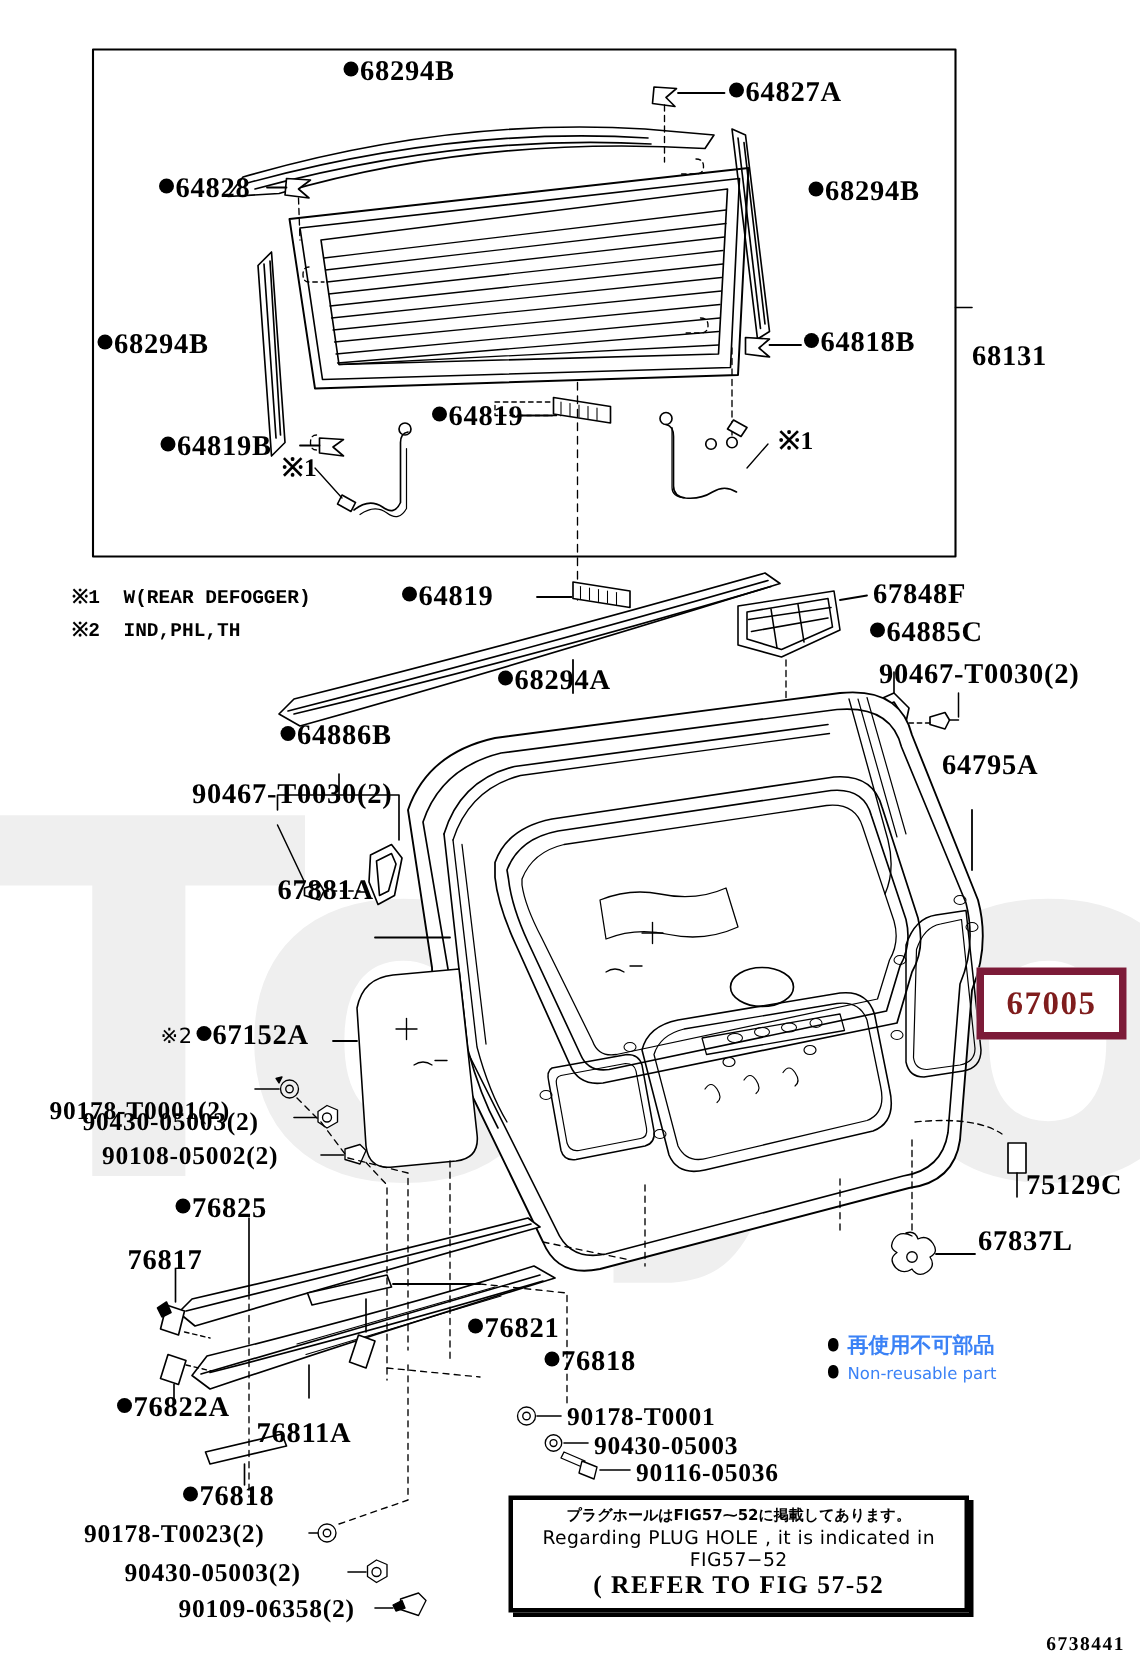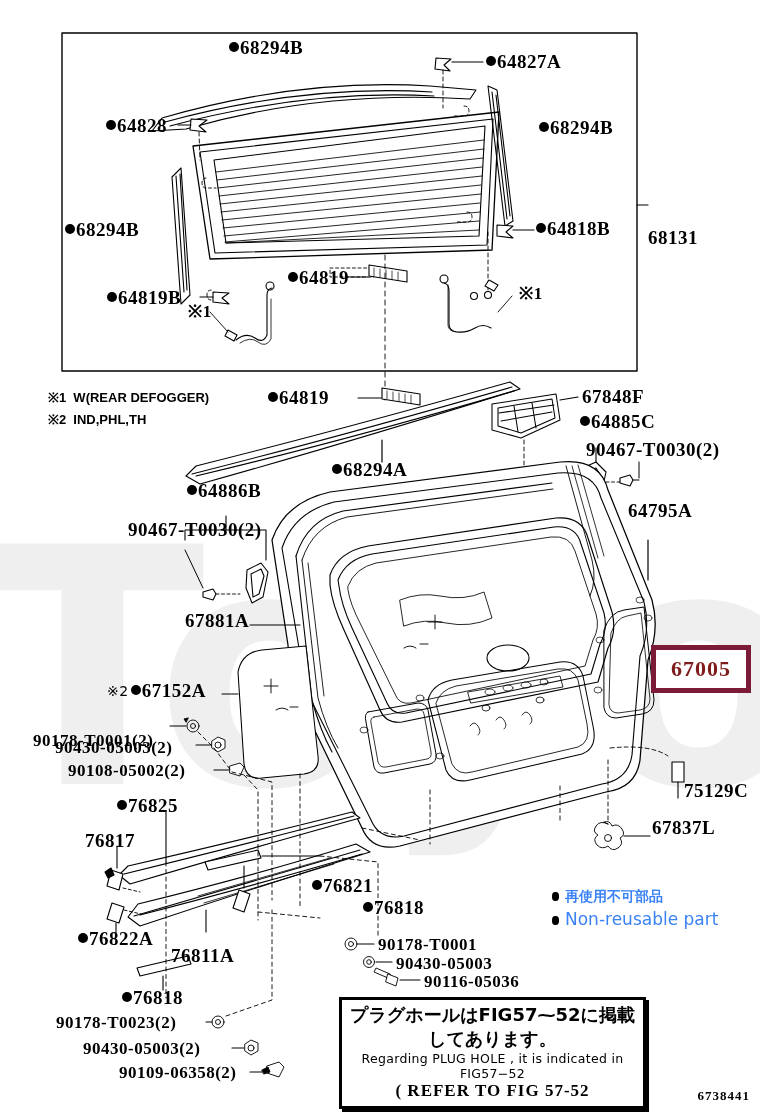--- a/index.html
+++ b/index.html
@@ -48,47 +48,47 @@
     font-size:22px;color:#7f1d1d;letter-spacing:1px;
   }
 
   
   .legend{position:absolute;z-index:3;}
   .legend div{
     font-family:"DejaVu Sans",sans-serif;color:#3b82f6;
     white-space:nowrap;margin-bottom:3px;
   }
   .legend .jp{font-size:14px;font-weight:bold;}
-  .legend .en{font-size:17px;}
+  .legend .en{font-size:11px;}
   .legend .dot2{
     display:inline-block;width:7px;height:9px;border-radius:45%;
     background:#000;margin-right:6px;vertical-align:0px;
   }
 
   
   .notebox{
     position:absolute;z-index:4;background:#fff;border:3px solid #000;
     box-shadow:3px 3px 0 #000;
     text-align:center;padding:3px 8px 5px 8px;
   }
-  .notebox .l1{font-family:"DejaVu Sans",sans-serif;font-size:18px;font-weight:bold;color:#000;}
+  .notebox .l1{font-family:"DejaVu Sans",sans-serif;font-size:10px;font-weight:bold;color:#000;}
   .notebox .l2{font-family:"DejaVu Sans",sans-serif;font-size:12.5px;color:#000;letter-spacing:.3px;}
   .notebox .l3{font-family:"Liberation Serif",serif;font-size:17px;font-weight:bold;color:#000;letter-spacing:1px;}
 
   
   .foot{
     position:absolute;z-index:3;right:10px;bottom:8px;
     font-family:"Liberation Serif",serif;font-weight:bold;font-size:13px;color:#000;
     letter-spacing:1px;
   }
 
   
   .panelnote{position:absolute;z-index:3;}
   .panelnote div{
-    font-family:Liberation Sans, sans-serif;font-size:13px;color:#000;
+    font-family:Liberation Mono, monospace;font-size:13px;color:#000;
     white-space:nowrap;margin-bottom:4px;font-weight:bold;
   }
 </style>
 </head>
 <body>
 
 <div id="stage">
 
   <div class="wm wm-main">Toyota</div>
 
@@ -461,42 +461,42 @@
       <span>※1</span>&nbsp; <span>W(REAR DEFOGGER)</span>
     </div>
     <div>
       <span>※2</span>&nbsp; <span>IND,PHL,TH</span>
     </div>
   </div>
 
   <div class="lbl" style="left:268px;top:388px;">
     <span class="dot"></span><span>64819</span>
   </div>
-  <div class="lbl" style="left:332px;top:460px;">
+  <div class="lbl" style="left:332px;top:444px;">
     <span class="dot"></span><span>68294A</span>
   </div>
   <div class="lbl" style="left:582px;top:387px;">
     <span>67848F</span>
   </div>
   <div class="lbl" style="left:580px;top:412px;">
     <span class="dot"></span><span>64885C</span>
   </div>
   <div class="lbl" style="left:586px;top:440px;">
     <span>90467-T0030(2)</span>
   </div>
   <div class="lbl" style="left:628px;top:501px;">
     <span>64795A</span>
   </div>
   <div class="lbl" style="left:187px;top:481px;">
     <span class="dot"></span><span>64886B</span>
   </div>
   <div class="lbl" style="left:128px;top:520px;">
     <span>90467-T0030(2)</span>
   </div>
-  <div class="lbl" style="left:185px;top:611px;">
+  <div class="lbl" style="left:185px;top:584px;">
     <span>67881A</span>
   </div>
   <div class="lbl" style="left:107px;top:681px;">
     <span class="star">※2</span><span class="dot"></span><span>67152A</span>
   </div>
   <div class="lbl sm" style="left:33px;top:732px;font-family:Liberation Serif, serif;">
     <span>90178-T0001(2)</span>
   </div>
   <div class="lbl sm" style="left:55px;top:739px;">
     <span>90430-05003(2)</span>

